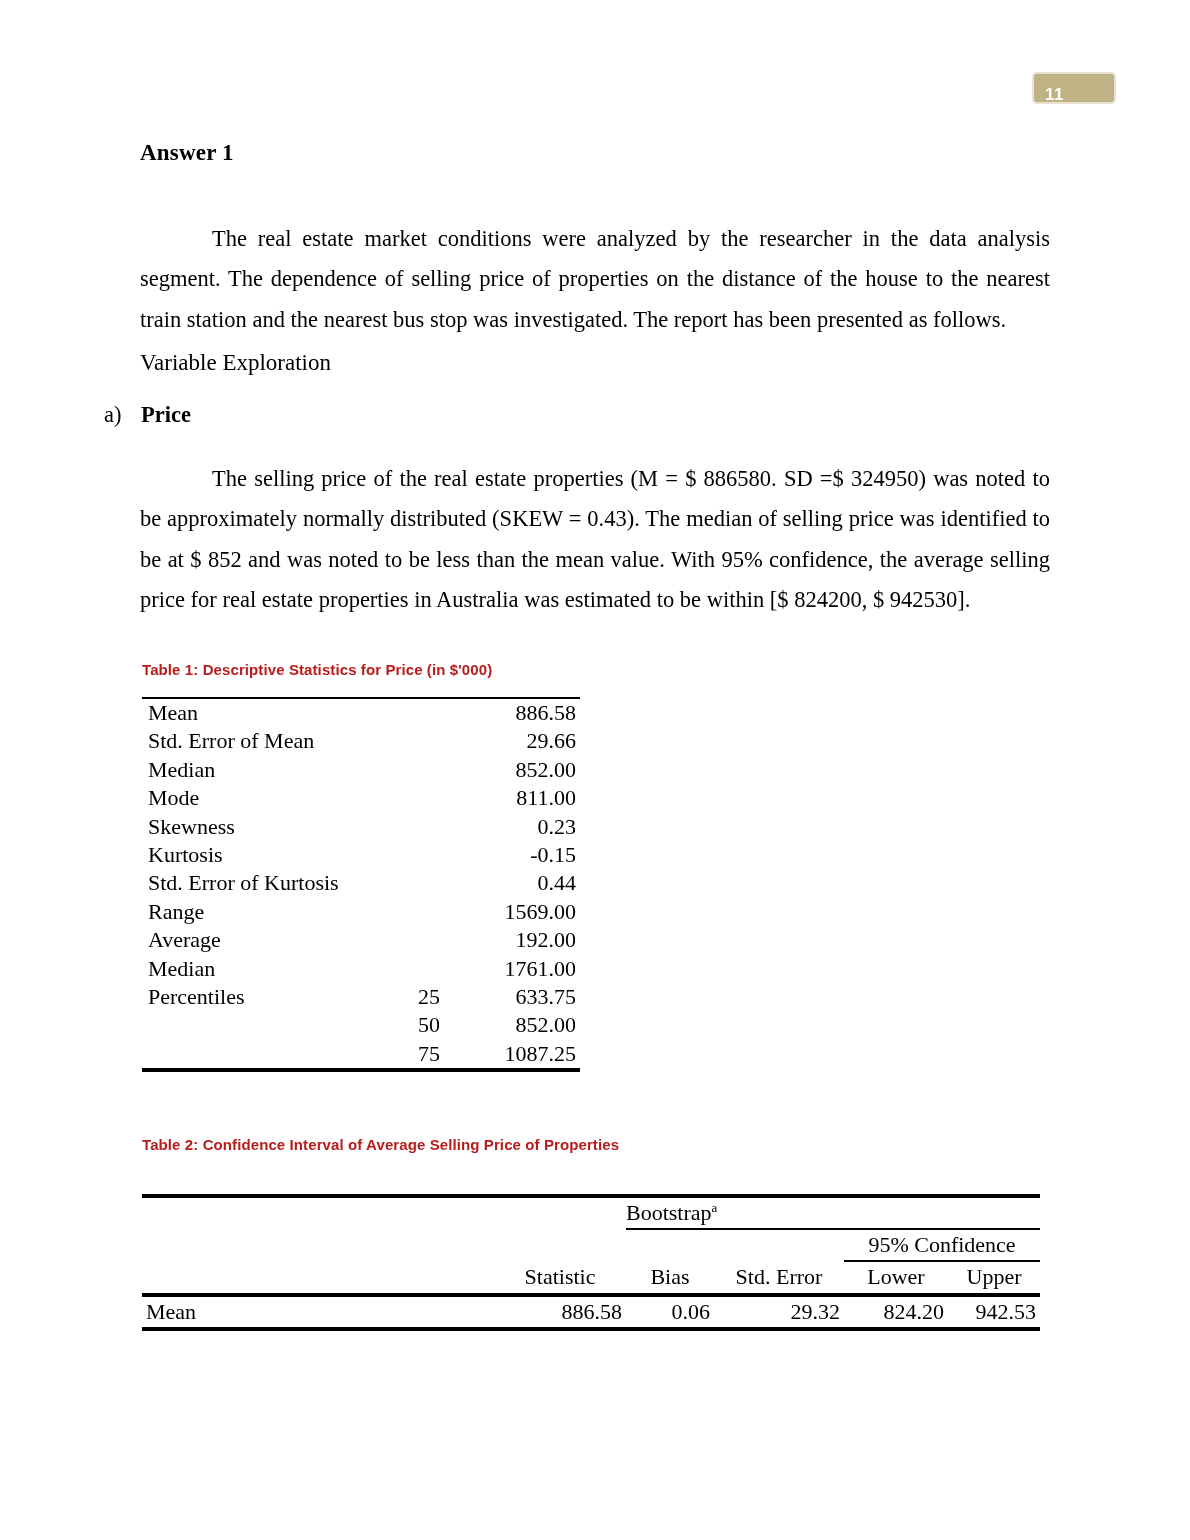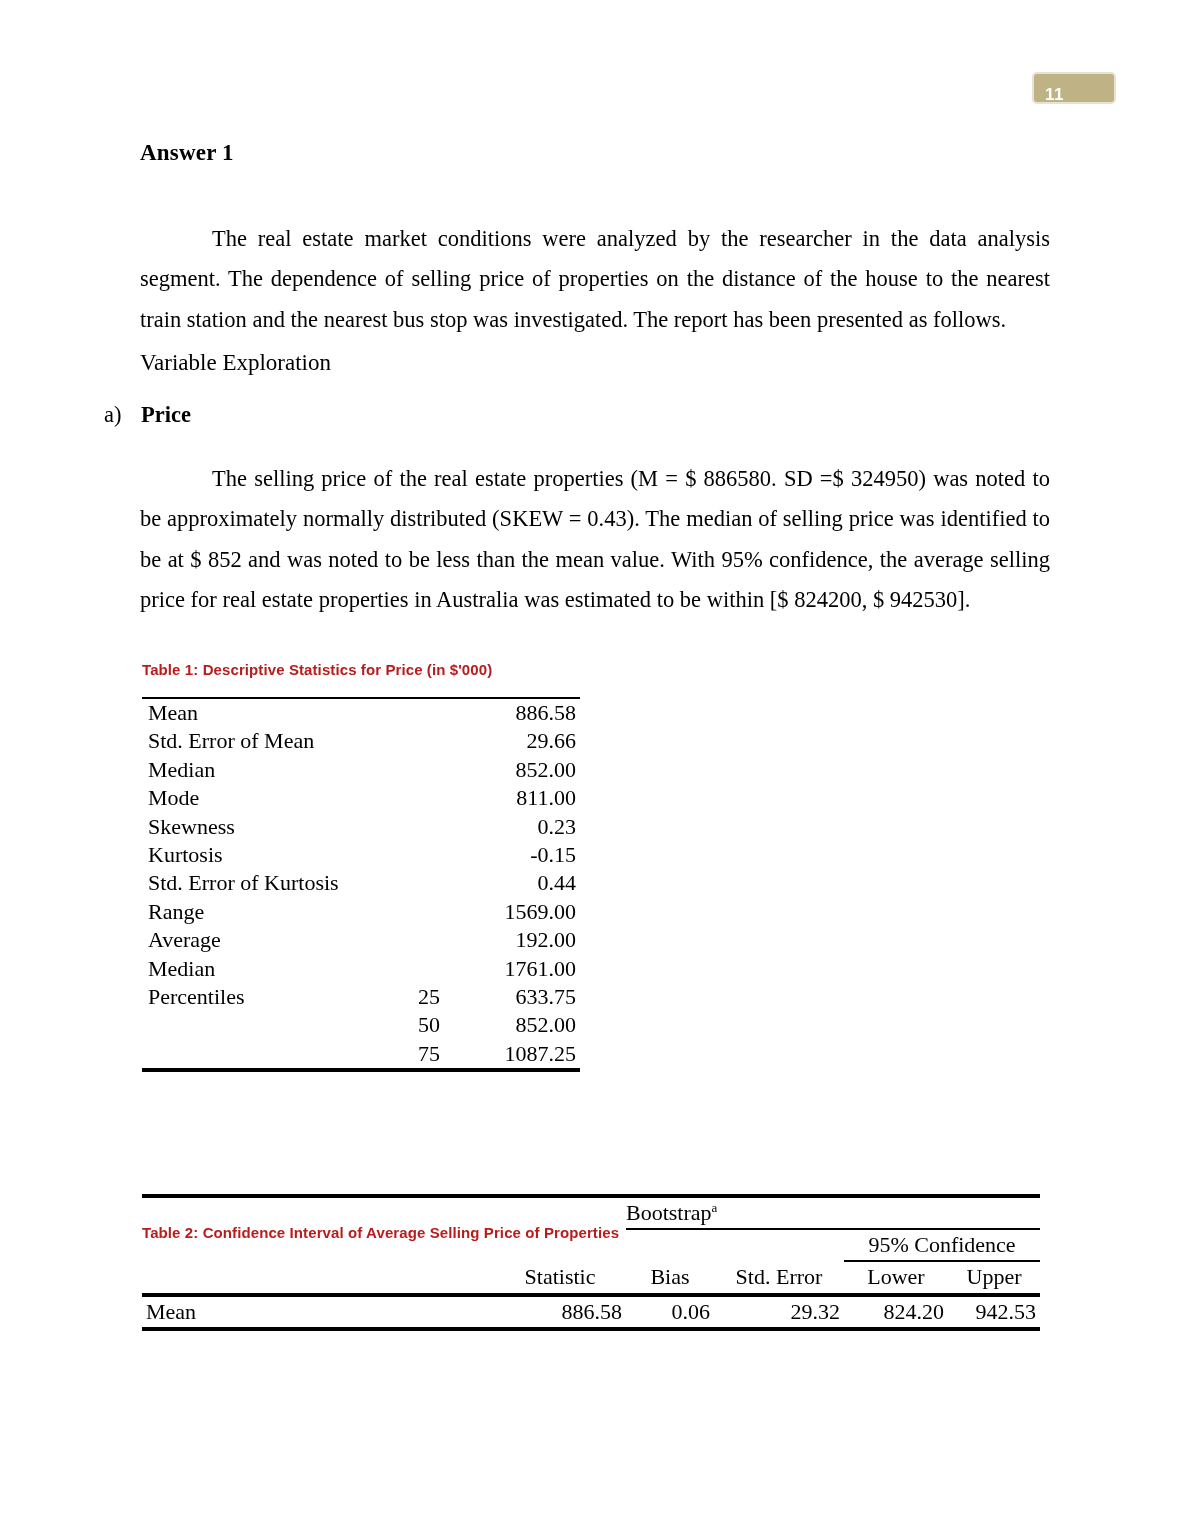--- a/index.html
+++ b/index.html
@@ -92,21 +92,21 @@
   .tcaption {
     position: absolute;
     left: 142px;
     font-family: "Liberation Sans", "DejaVu Sans", sans-serif;
     font-weight: bold;
     font-size: 15px;
     color: #b91c1c;
     letter-spacing: 0.1px;
   }
   .tcaption.c1 { top: 661px; }
-  .tcaption.c2 { top: 1224px; text-align: center; }
+  .tcaption.c2 { top: 1136px; text-align: center; }
 
   
   .table1 {
     position: absolute;
     left: 142px;
     top: 697px;
     width: 438px;
     border-collapse: collapse;
     font-size: 22px;
   }

